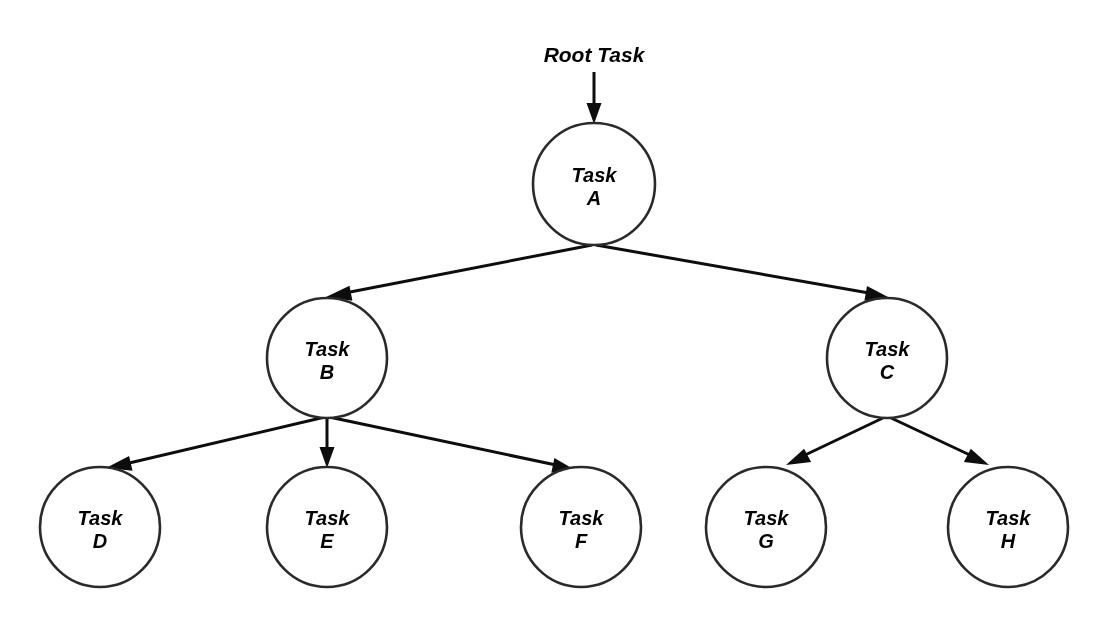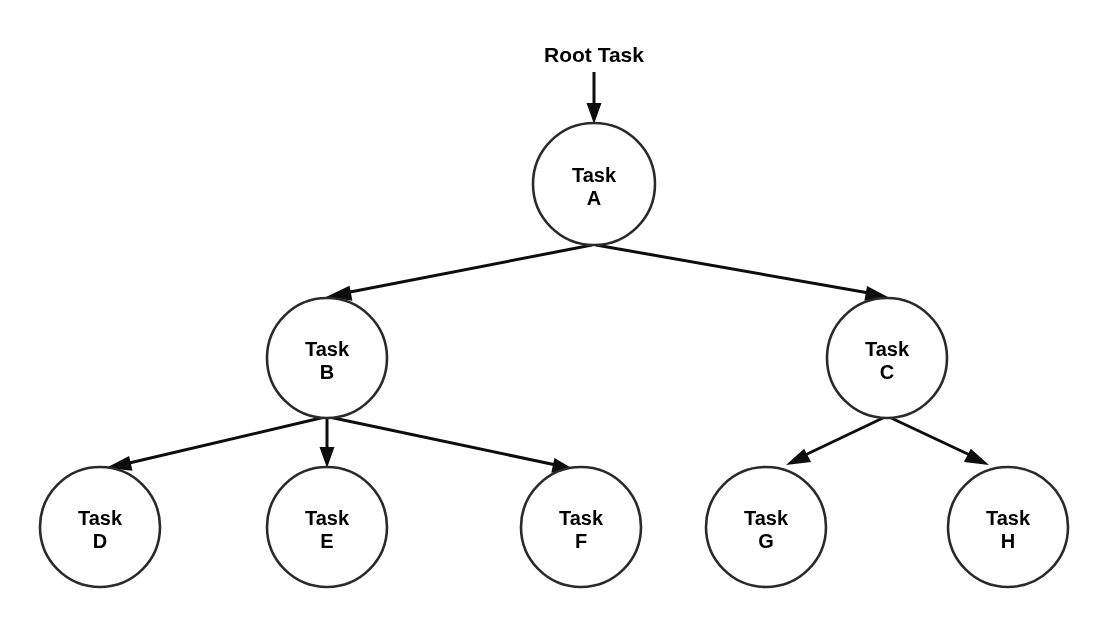--- a/index.html
+++ b/index.html
@@ -10,20 +10,21 @@
   }
   body {
     font-family: "Liberation Sans", sans-serif;
   }
   #diagram-canvas {
     position: relative;
     width: 1107px;
     height: 632px;
     background: #ffffff;
     overflow: hidden;
+    font-style: italic;
   }
   #diagram-svg {
     position: absolute;
     top: 0;
     left: 0;
     width: 1107px;
     height: 632px;
     display: block;
   }
   .node-circle {

